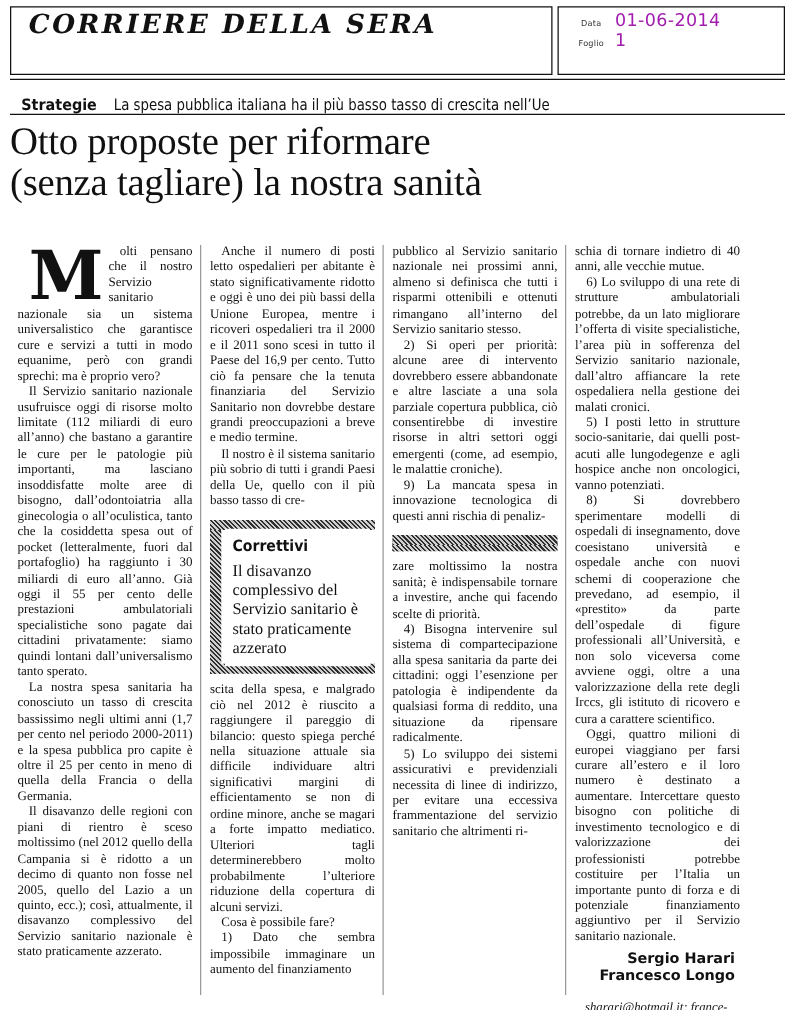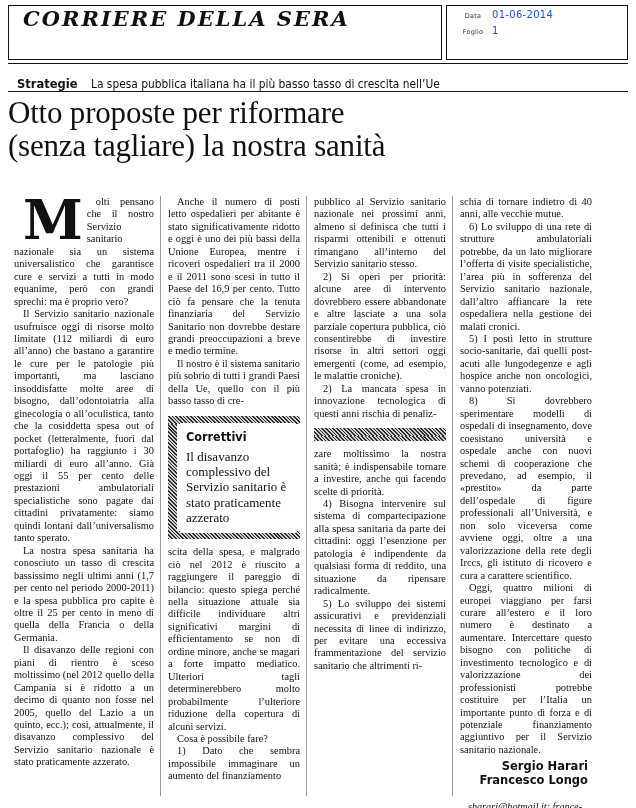--- a/index.html
+++ b/index.html
@@ -56,22 +56,22 @@
   }
   .meta-label {
     width: 38px;
     font-family: "DejaVu Sans", sans-serif;
     font-size: 6.5px;
     color: #333;
     letter-spacing: .2px;
   }
   .meta-value {
     font-family: "DejaVu Sans", sans-serif;
-    font-size: 10px;
-    color: #1d4ed8;
+    font-size: 14px;
+    color: #a21caf;
     letter-spacing: .3px;
   }
 
   
   .kicker-bar {
     position: absolute;
     left: 8px;
     top: 63px;
     width: 620px;
     border-top: 1.2px solid #111;
@@ -278,21 +278,21 @@
     </div>
 
     <p class="noind">scita della spesa, e malgrado ciò nel 2012 è riuscito a raggiungere il pareggio di bilancio: questo spiega perché nella situazione attuale sia difficile individuare altri significativi margini di efficientamento se non di ordine minore, anche se magari a forte impatto mediatico. Ulteriori tagli determinerebbero molto probabilmente l’ulteriore riduzione della copertura di alcuni servizi.</p>
     <p>Cosa è possibile fare?</p>
     <p>1) Dato che sembra impossibile immaginare un aumento del finanziamento</p>
   </div>
 
   <div class="col">
     <p class="noind">pubblico al Servizio sanitario nazionale nei prossimi anni, almeno si definisca che tutti i risparmi ottenibili e ottenuti rimangano all’interno del Servizio sanitario stesso.</p>
     <p>2) Si operi per priorità: alcune aree di intervento dovrebbero essere abbandonate e altre lasciate a una sola parziale copertura pubblica, ciò consentirebbe di investire risorse in altri settori oggi emergenti (come, ad esempio, le malattie croniche).</p>
-    <p>2) La mancata spesa in innovazione tecnologica di questi anni rischia di penaliz-</p>
+    <p>9) La mancata spesa in innovazione tecnologica di questi anni rischia di penaliz-</p>
 
     <div class="pullbox">
       <div class="botband"></div>
     </div>
 
     <p class="noind">zare moltissimo la nostra sanità; è indispensabile tornare a investire, anche qui facendo scelte di priorità.</p>
     <p>4) Bisogna intervenire sul sistema di compartecipazione alla spesa sanitaria da parte dei cittadini: oggi l’esenzione per patologia è indipendente da qualsiasi forma di reddito, una situazione da ripensare radicalmente.</p>
     <p>5) Lo sviluppo dei sistemi assicurativi e previdenziali necessita di linee di indirizzo, per evitare una eccessiva frammentazione del servizio sanitario che altrimenti ri-</p>
   </div>
 

